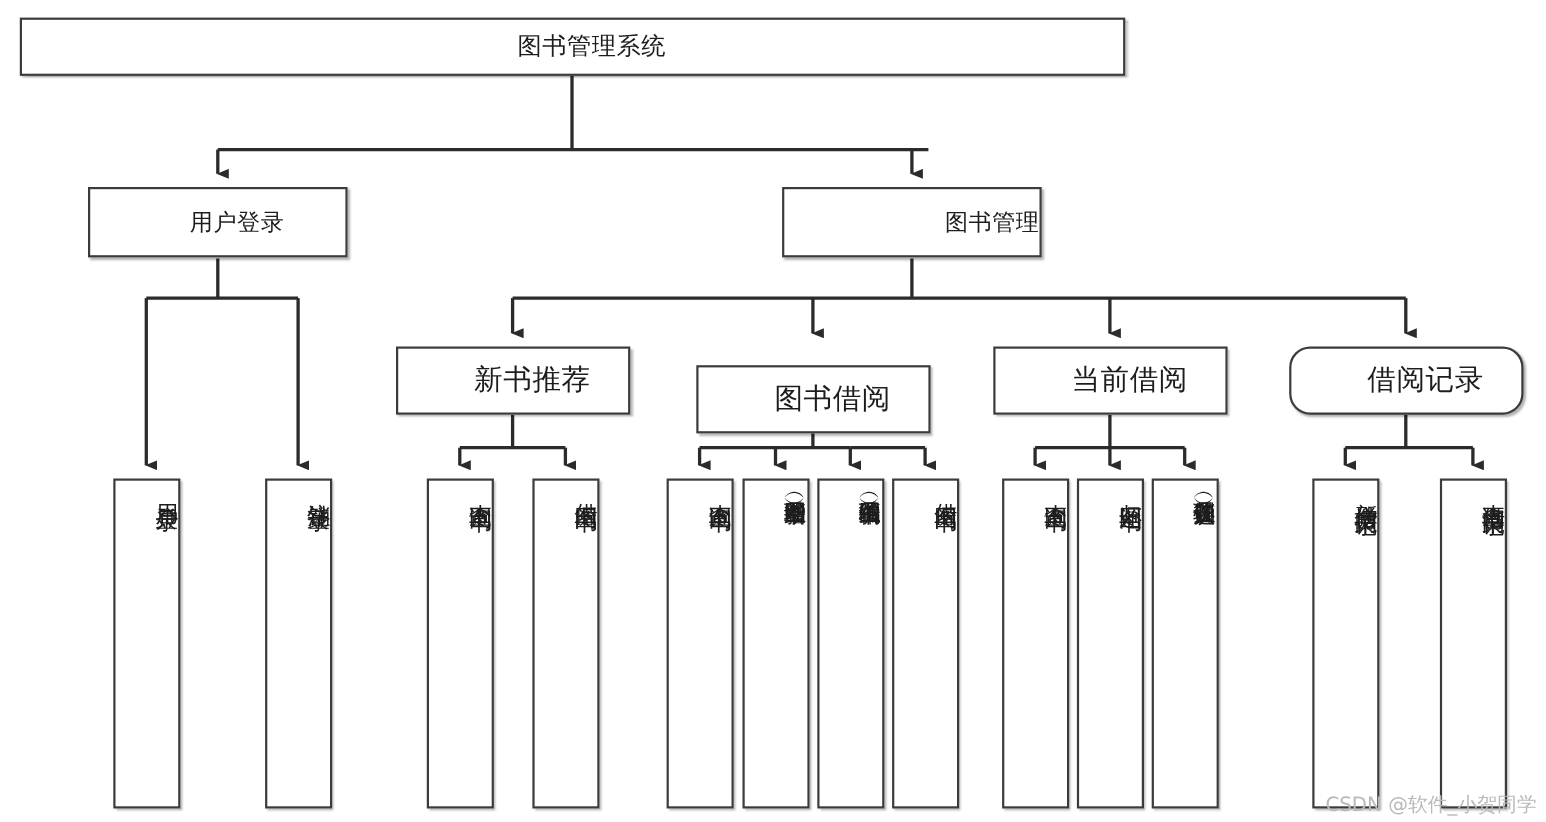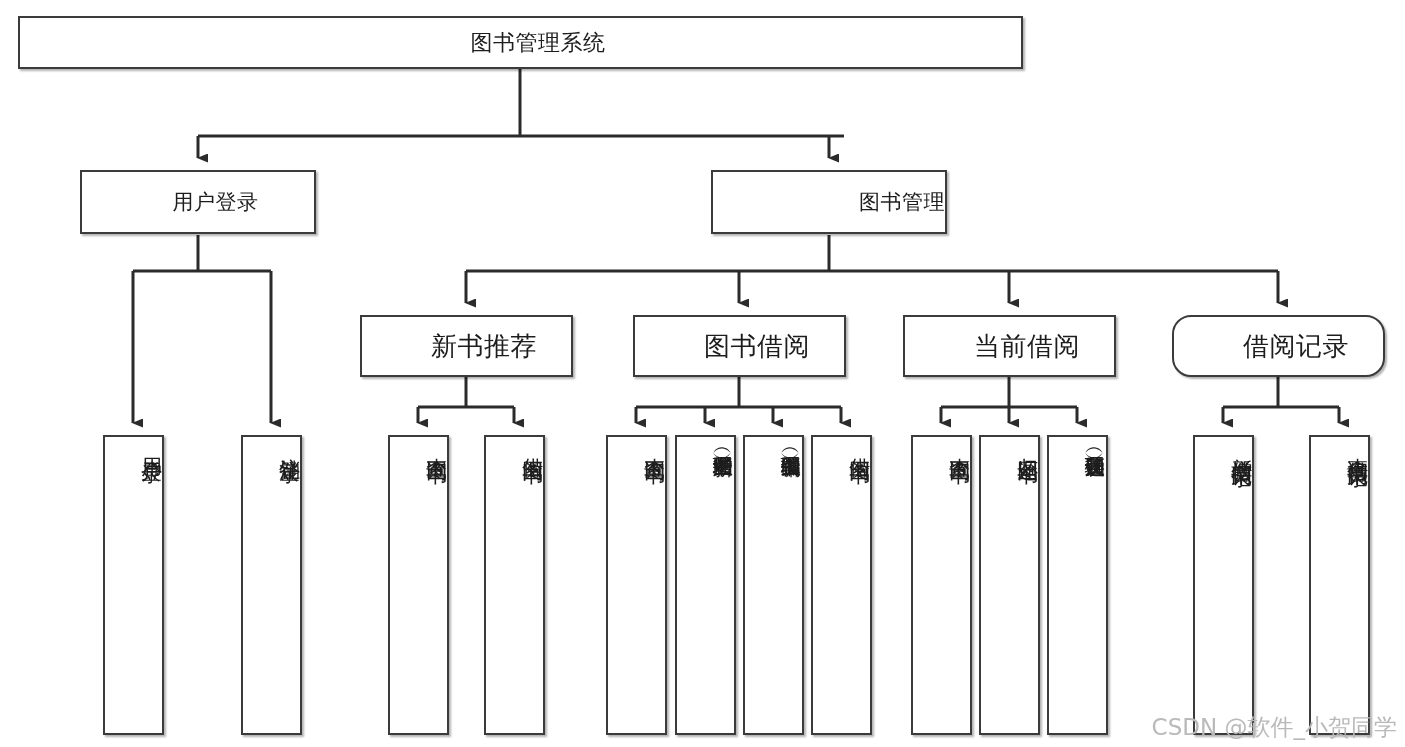--- a/index.html
+++ b/index.html
@@ -62,21 +62,21 @@
     white-space: nowrap;
   }
   .node.leaf.tall-text .node-label {
     font-size: 20px;
     letter-spacing: 0px;
   }
   #watermark {
     position: absolute;
     right: 8px;
     bottom: 4px;
-    font-size: 23px;
+    font-size: 18px;
     color: #b9b9b9;
     z-index: 5;
     white-space: nowrap;
   }
 </style>
 </head>
 <body>
 
 <div id="diagram-root">
 
@@ -138,21 +138,21 @@
   <div class="node level-1" style="left:80px; top:170px; width:236px; height:64px;">
     <span class="node-label">用户登录</span>
   </div>
   <div class="node level-1" style="left:711px; top:170px; width:236px; height:64px;justify-content:flex-end;">
     <span class="node-label">图书管理</span>
   </div>
 
   <div class="node level-2" style="left:360px; top:315px; width:213px; height:62px;">
     <span class="node-label">新书推荐</span>
   </div>
-  <div class="node level-2" style="left:633px; top:315px; width:213px; height:62px;">
+  <div class="node level-2" style="left:633px; top:332px; width:213px; height:62px;">
     <span class="node-label">图书借阅</span>
   </div>
   <div class="node level-2" style="left:903px; top:315px; width:213px; height:62px;">
     <span class="node-label">当前借阅</span>
   </div>
   <div class="node level-2" style="left:1172px; top:315px; width:213px; height:62px;border-radius:19px;">
     <span class="node-label">借阅记录</span>
   </div>
 
   <div class="node leaf" style="left:103px; top:435px; width:61px; height:300px;">

